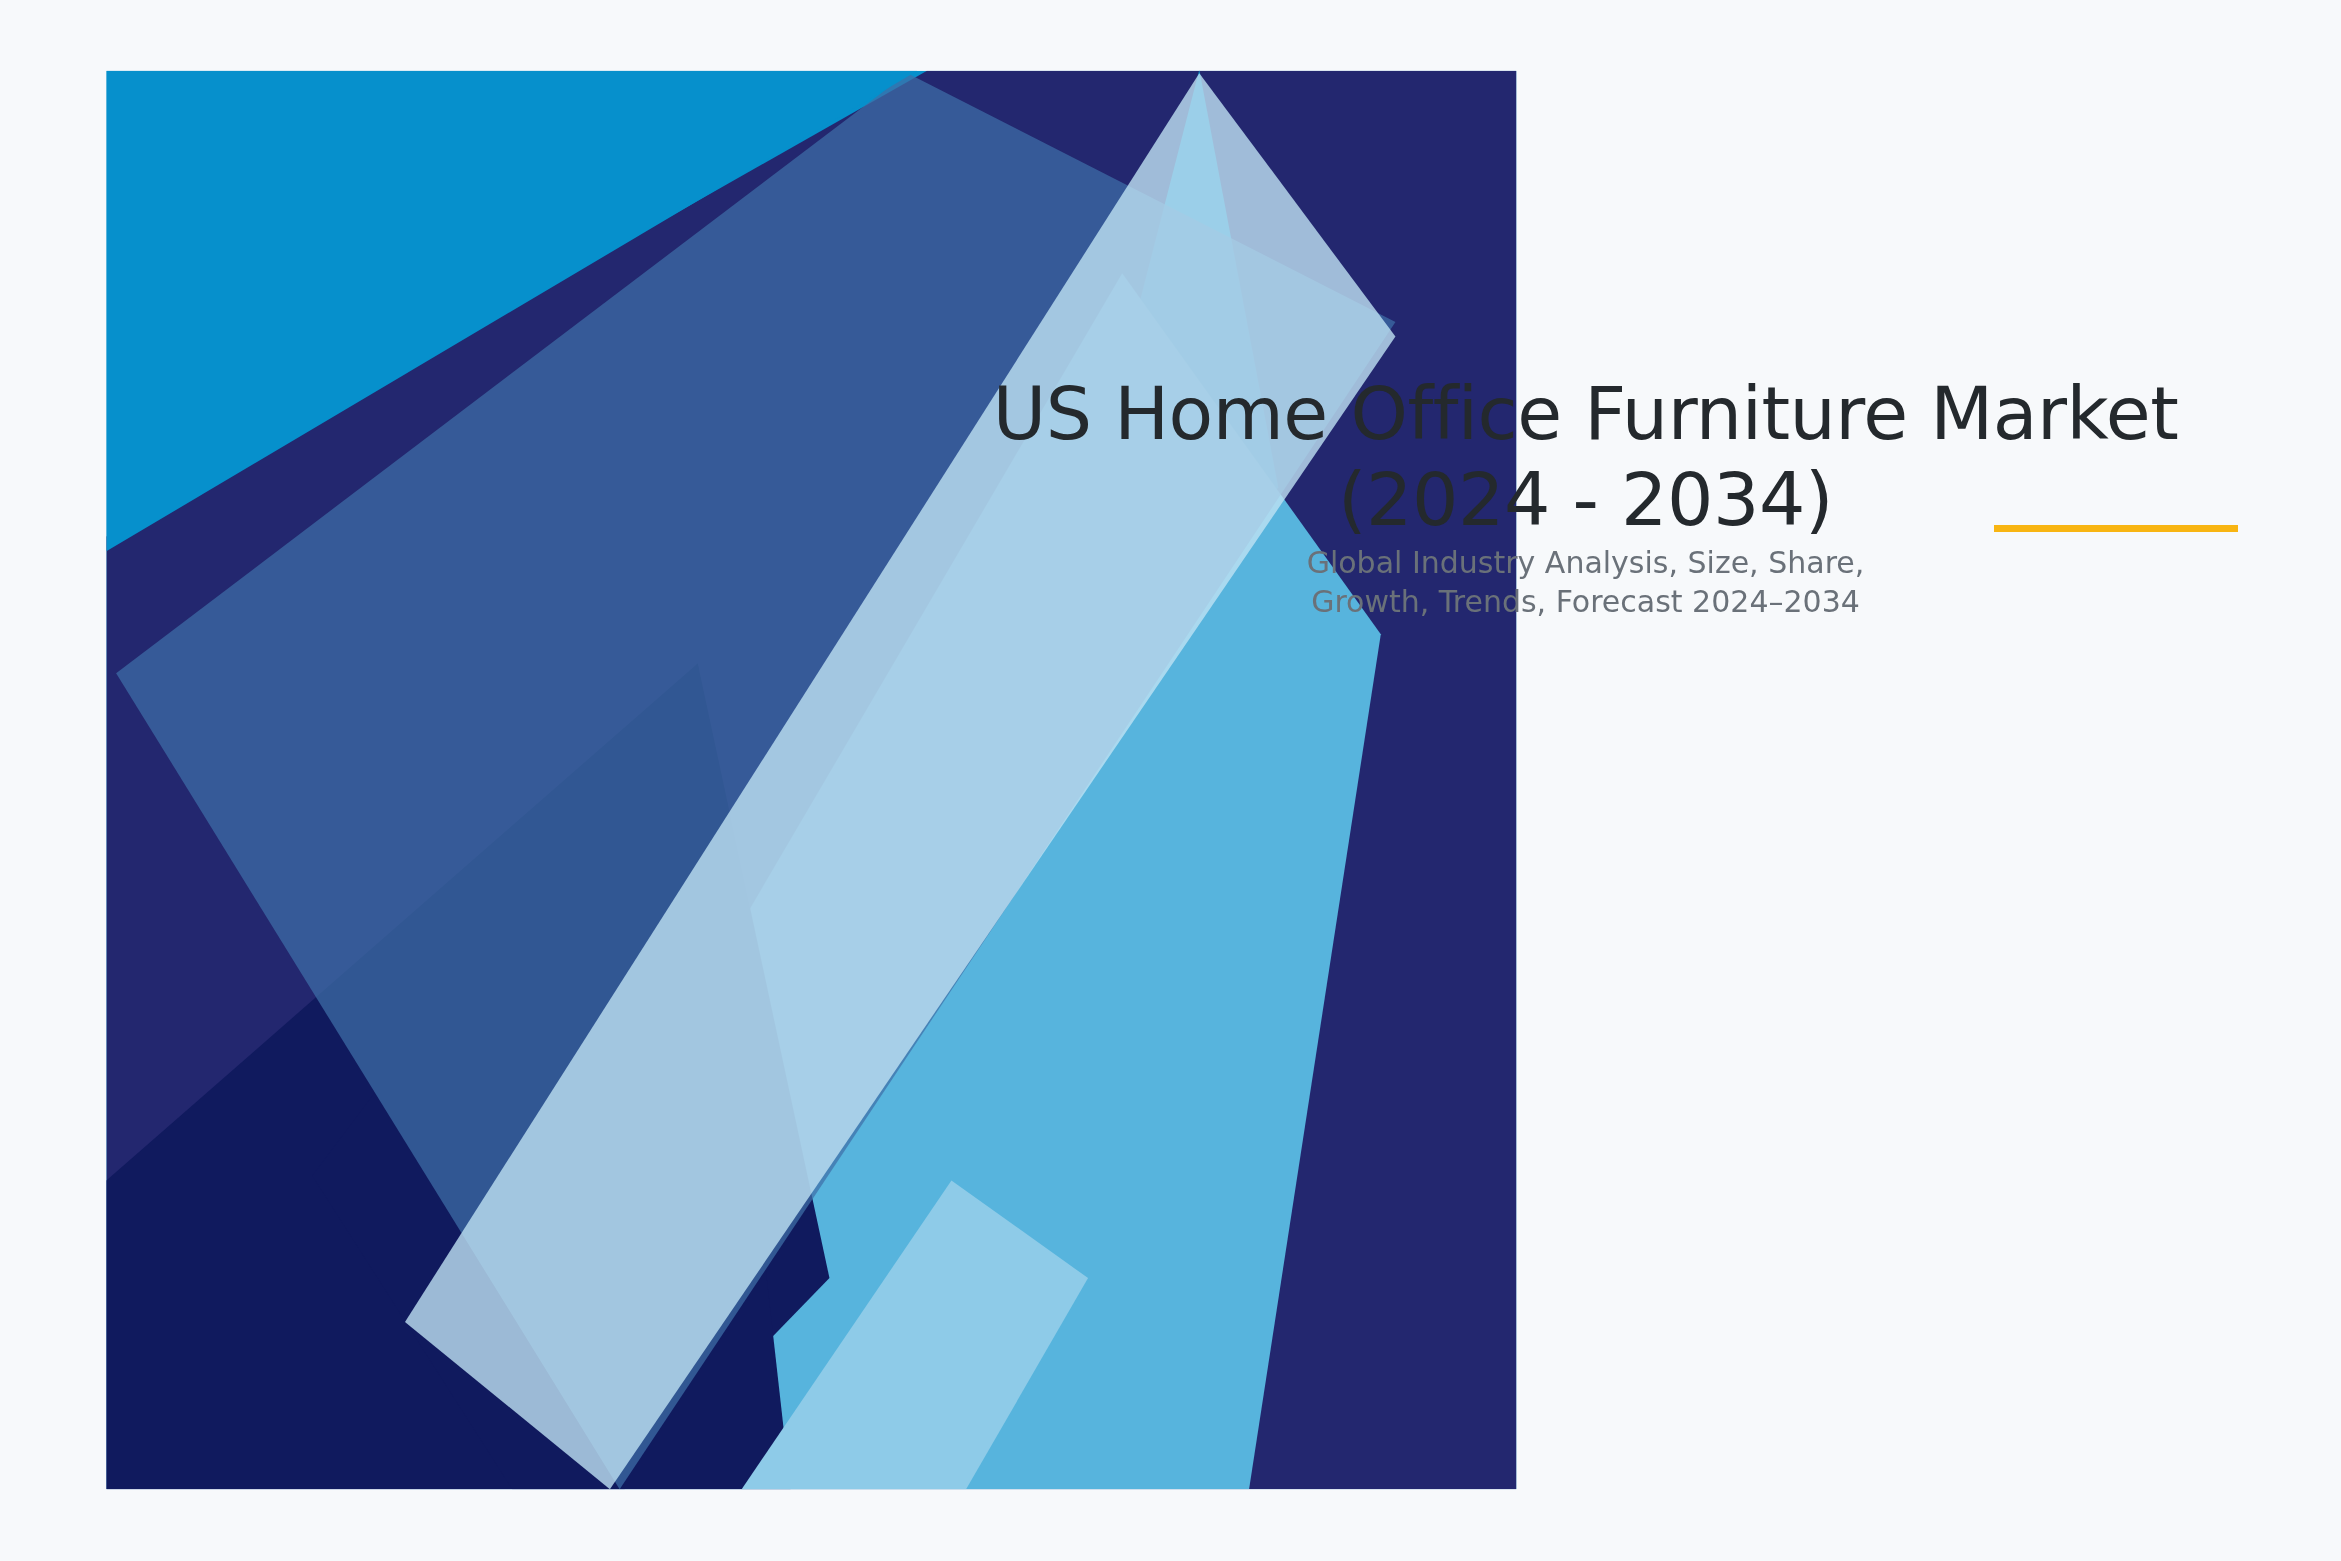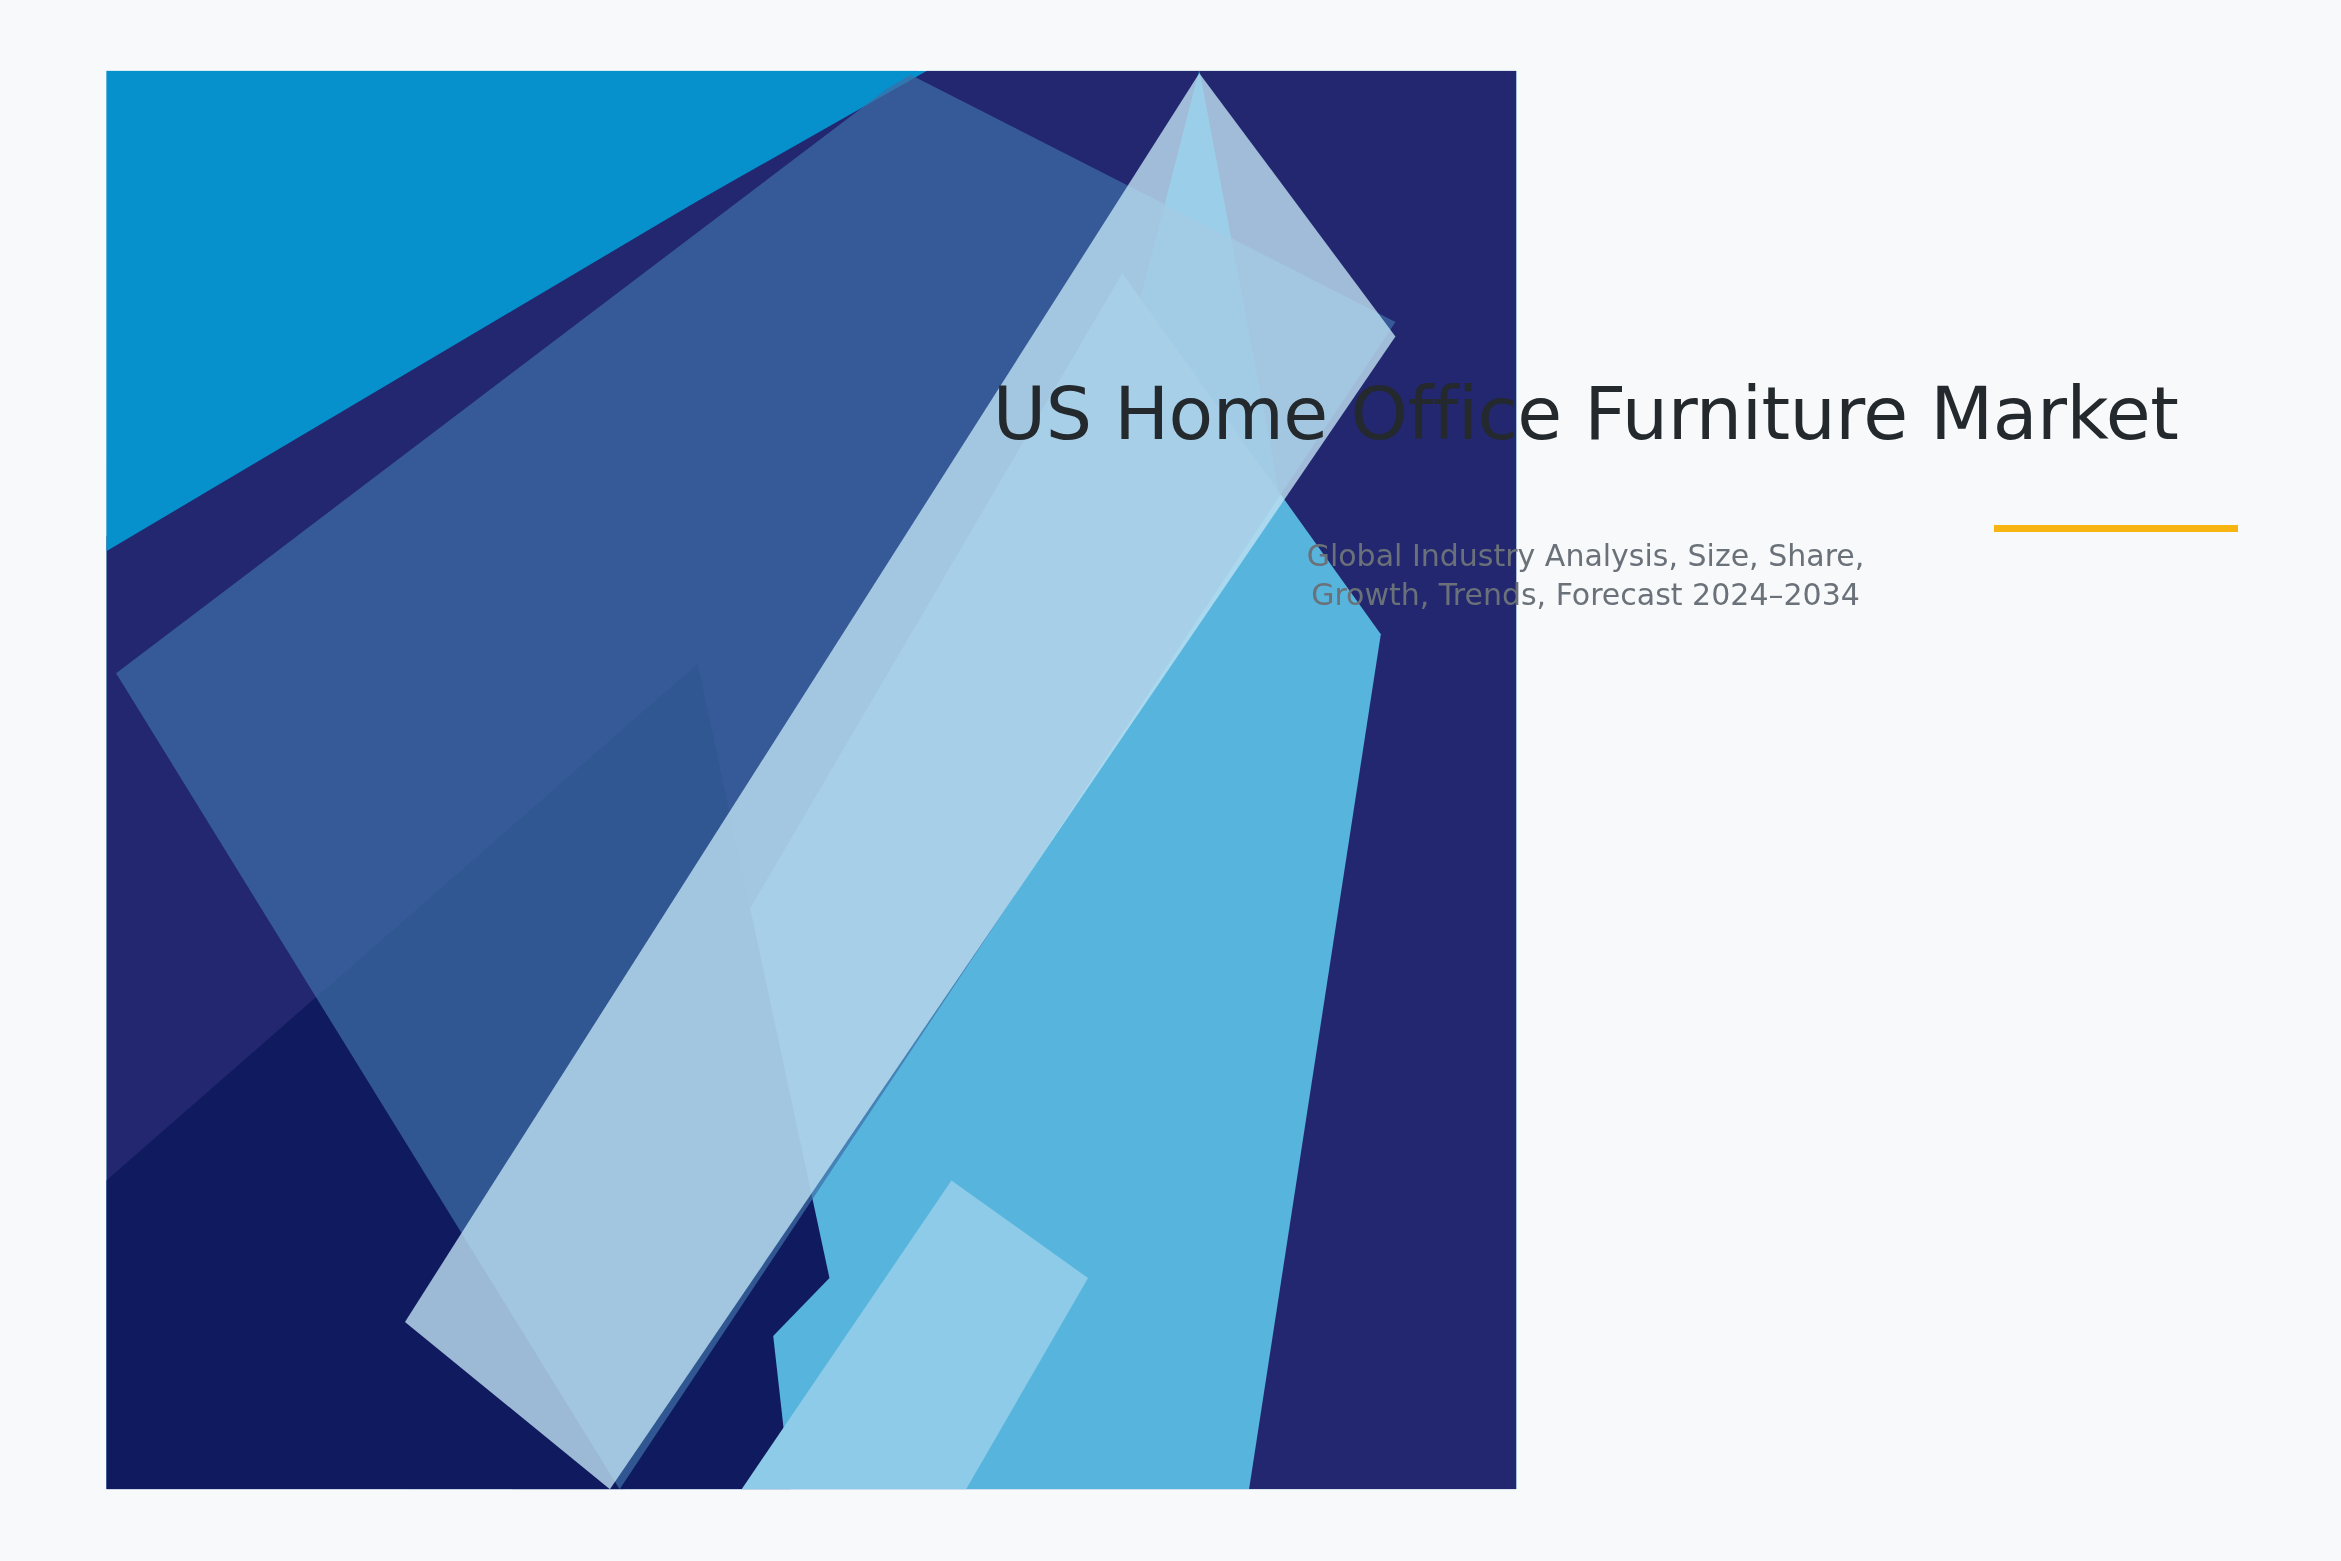--- a/index.html
+++ b/index.html
@@ -55,21 +55,20 @@
     position: absolute;
     left: 1067px;
     top: 154px;
     width: 244px;
     height: 6.8px;
     background: #f8b512;
     z-index: 3;
   }
 
   #subtitle {
-    margin-top: 79px;
     font-size: 30px;
     line-height: 1.30;
     font-weight: 400;
     color: #6a7179;
     white-space: pre-line;
   }
 </style>
 </head>
 <body>
 
@@ -109,20 +108,21 @@
 
     </g>
   </svg>
 
   <div id="text-block">
 
     <div id="title-accent"></div>
 
     <div id="title-line">
       <span>US Home Office Furniture Market</span><br>
+      <span>(2024 - 2034)</span>
     </div>
 
     <div id="subtitle">Global Industry Analysis, Size, Share,
 Growth, Trends, Forecast 2024–2034</div>
 
   </div>
 
 </div>
 
 

